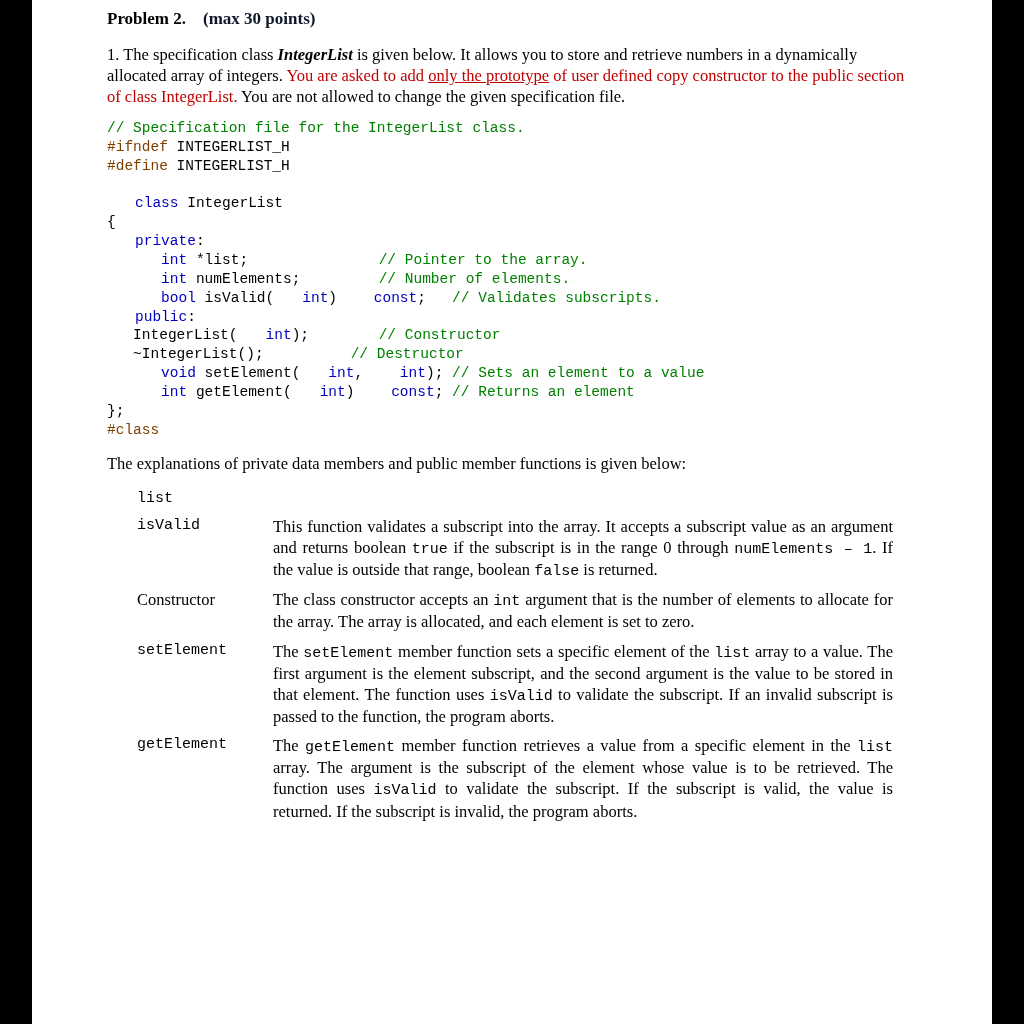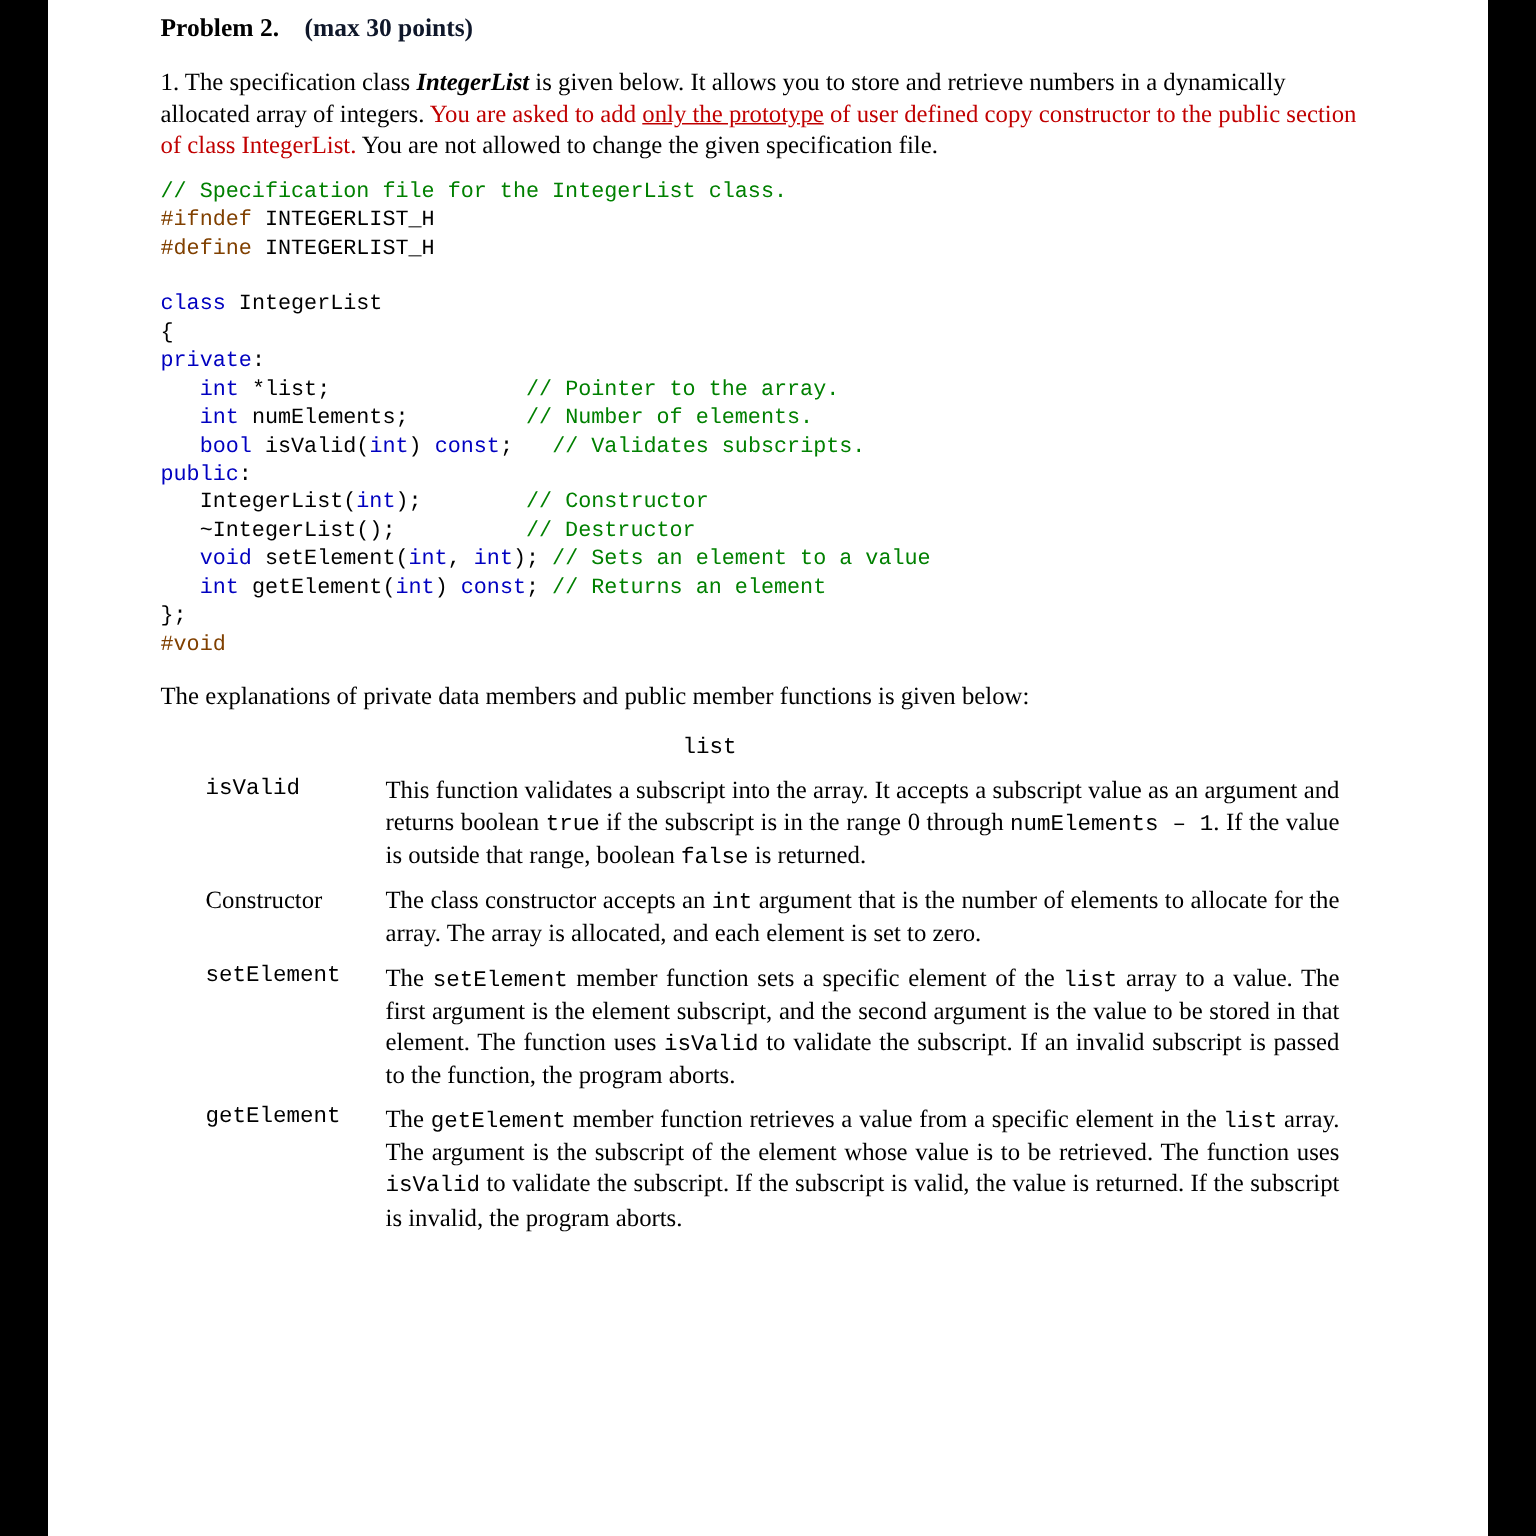--- a/index.html
+++ b/index.html
@@ -36,31 +36,31 @@
   .code {
     font-family: Menlo, Consolas, "Courier New", monospace;
     font-size: 14.5px;
     white-space: pre;
     line-height: 1.3;
     margin-bottom: 14px;
   }
   .code .comment { color: #008000; }
   .code .pp { color: #804000; }
   .code .macro { color: #000; margin-top: 14px; }
-  .code .kw { color: #0000c0; }
+  .code .kw { color: #0000c0; margin-left: 28px; }
   .explain-intro { margin: 0 0 14px 0; }
   .defs {
     margin-left: 30px;
     margin-right: 24px;
   }
   .defrow {
     display: flex;
+    gap: 16px;
     margin-bottom: 8px;
     text-align: justify;
-    justify-content: center;
   }
   .defrow .term {
     width: 120px;
     flex: 0 0 120px;
     font-family: Menlo, Consolas, "Courier New", monospace;
     font-size: 15px;
   }
   .defrow .term.roman {
     font-family: "Times New Roman", Times, serif;
     font-size: 16.5px;
@@ -100,21 +100,21 @@
 <span class="kw">private</span><span>:</span>
 <span>   </span><span class="kw">int</span><span> *list;               </span><span class="comment">// Pointer to the array.</span>
 <span>   </span><span class="kw">int</span><span> numElements;         </span><span class="comment">// Number of elements.</span>
 <span>   </span><span class="kw">bool</span><span> isValid(</span><span class="kw">int</span><span>) </span><span class="kw">const</span><span>;   </span><span class="comment">// Validates subscripts.</span>
 <span class="kw">public</span><span>:</span>
 <span>   IntegerList(</span><span class="kw">int</span><span>);        </span><span class="comment">// Constructor</span>
 <span>   ~IntegerList();          </span><span class="comment">// Destructor</span>
 <span>   </span><span class="kw">void</span><span> setElement(</span><span class="kw">int</span><span>, </span><span class="kw">int</span><span>); </span><span class="comment">// Sets an element to a value</span>
 <span>   </span><span class="kw">int</span><span> getElement(</span><span class="kw">int</span><span>) </span><span class="kw">const</span><span>; </span><span class="comment">// Returns an element</span>
 <span>};</span>
-<span class="pp">#void</span></div>
+<span class="pp">#class</span></div>
 
   <p class="explain-intro">The explanations of private data members and public member functions is given below:</p>
 
   <div class="defs">
 
     <div class="defrow">
       <div class="term">list</div>
     </div>
 
 

